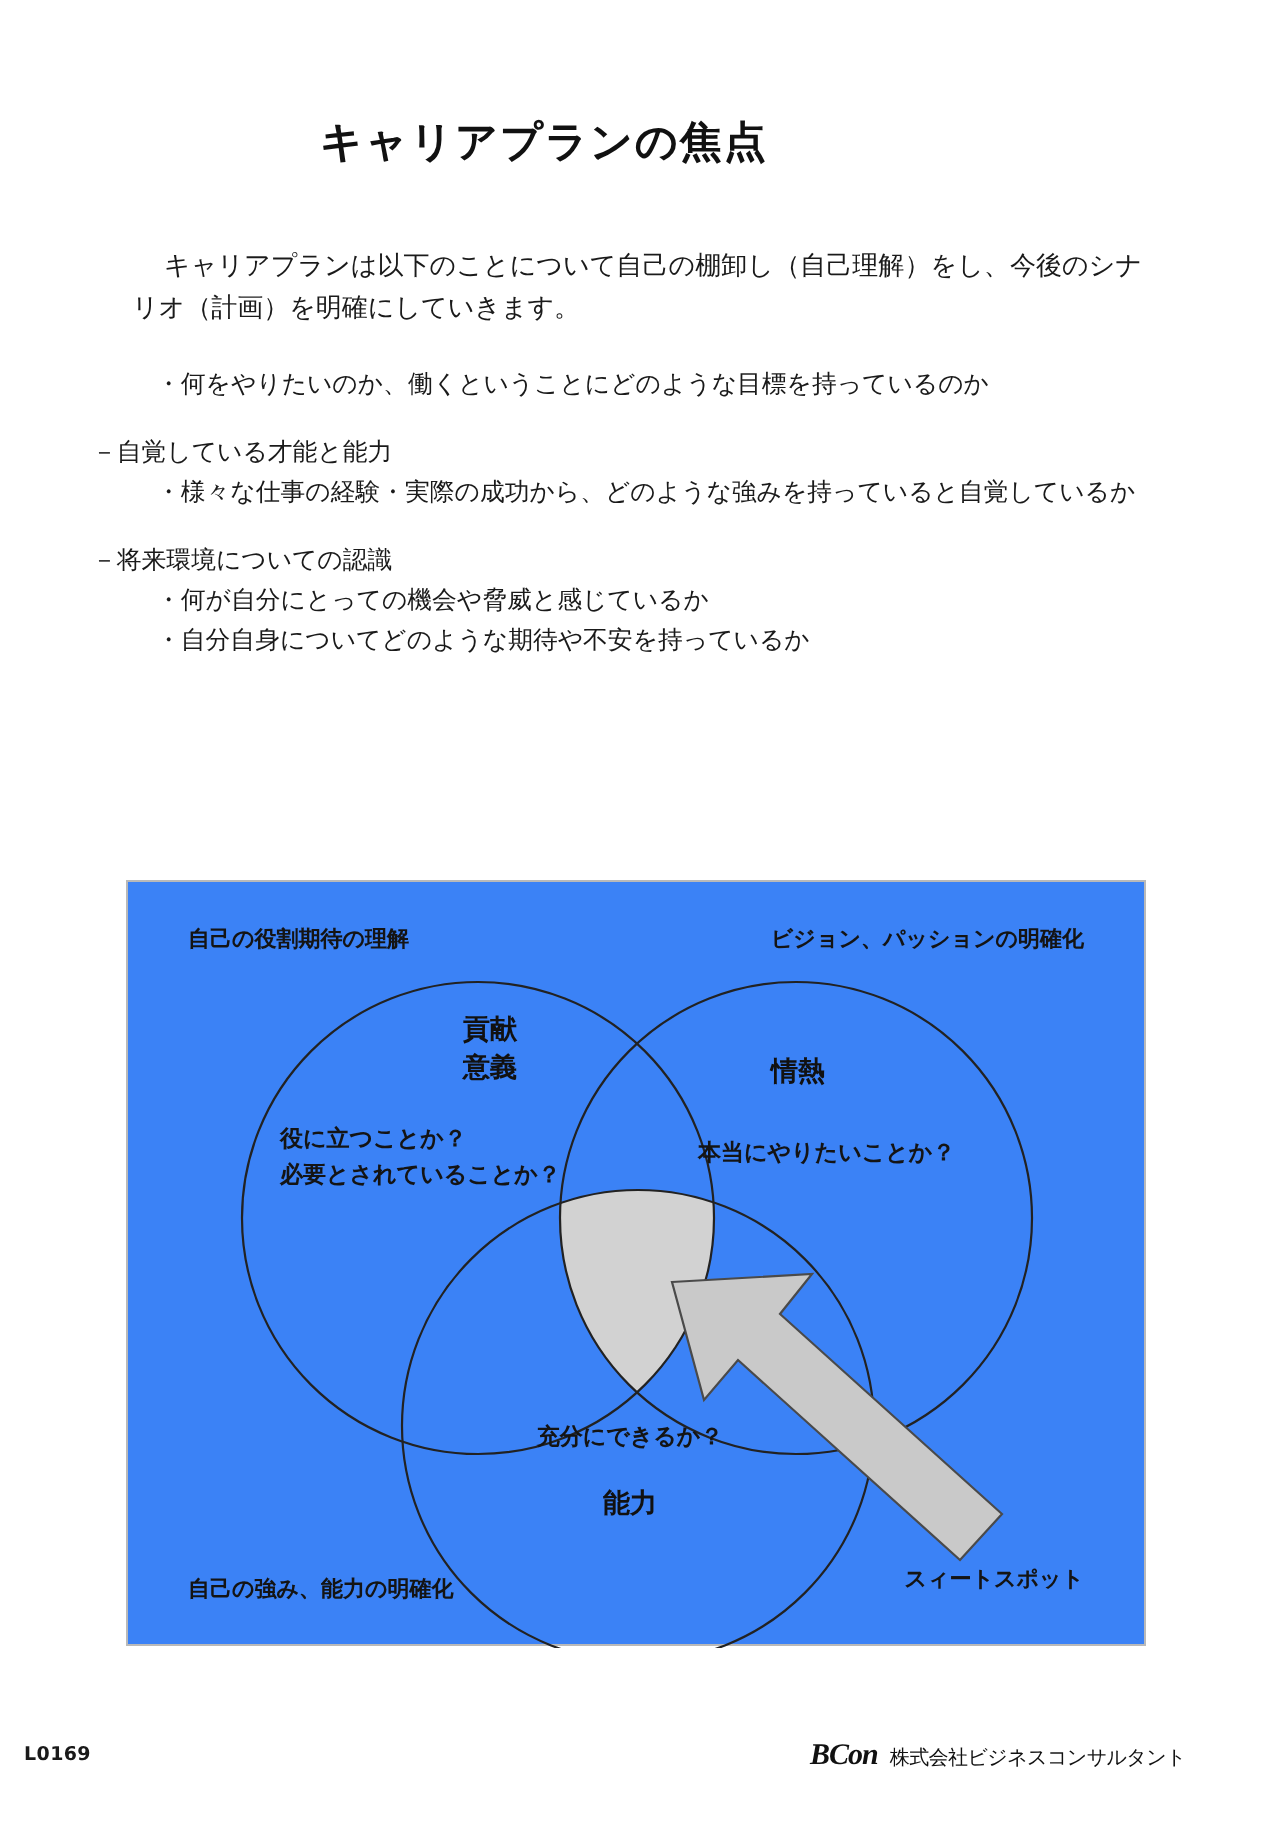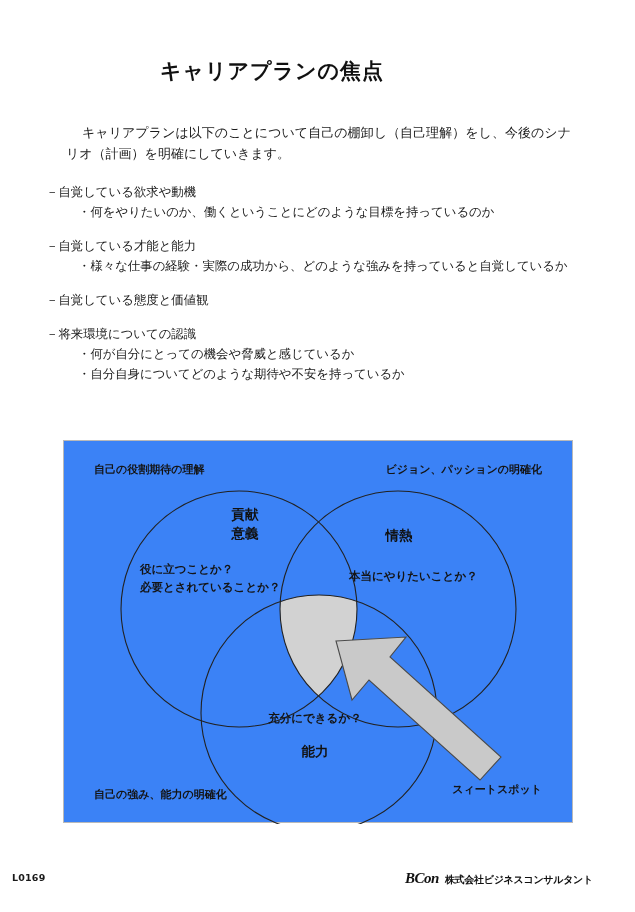--- a/index.html
+++ b/index.html
@@ -148,56 +148,54 @@
     font-family: Liberation Serif, serif;
     font-style: italic;
     font-size: 15px;
     font-weight: bold;
     color: #111111;
     letter-spacing: -0.5px;
   }
   .brand-name {
     font-family: "DejaVu Sans", "Liberation Sans", sans-serif;
     font-size: 10px;
-    font-weight: bold;
+    font-weight: normal;
     color: #111111;
     letter-spacing: -0.3px;
   }
 </style>
 </head>
 <body>
 
 <div class="page">
 
   <div class="doc-title">キャリアプランの焦点</div>
 
   <div class="intro">キャリアプランは以下のことについて自己の棚卸し（自己理解）をし、今後のシナリオ（計画）を明確にしていきます。</div>
 
   <div class="sections">
 
     <div class="section">
-      <div class="section-head">－自覚している欲求や動機</div>
       <ul class="section-items">
         <li class="section-item">
           <span>・何をやりたいのか、働くということにどのような目標を持っているのか</span>
         </li>
       </ul>
     </div>
 
     <div class="section">
       <div class="section-head">－自覚している才能と能力</div>
       <ul class="section-items">
         <li class="section-item">
           <span>・様々な仕事の経験・実際の成功から、どのような強みを持っていると自覚しているか</span>
         </li>
       </ul>
     </div>
 
     <div class="section">
-      <div class="section-head">－自覚している態度と価値観</div>
     </div>
 
     <div class="section">
       <div class="section-head">－将来環境についての認識</div>
       <ul class="section-items">
         <li class="section-item">
           <span>・何が自分にとっての機会や脅威と感じているか</span>
         </li>
         <li class="section-item">
           <span>・自分自身についてどのような期待や不安を持っているか</span>

